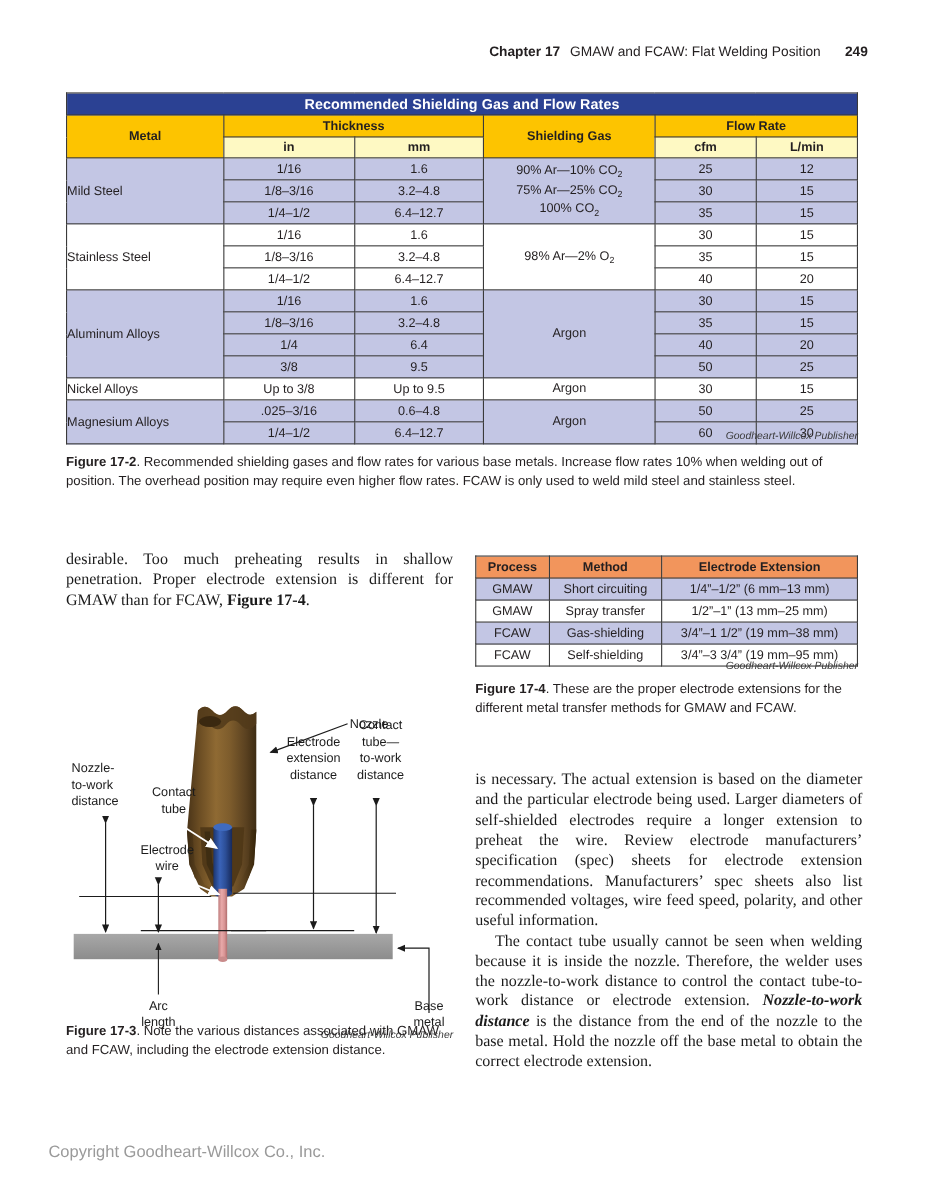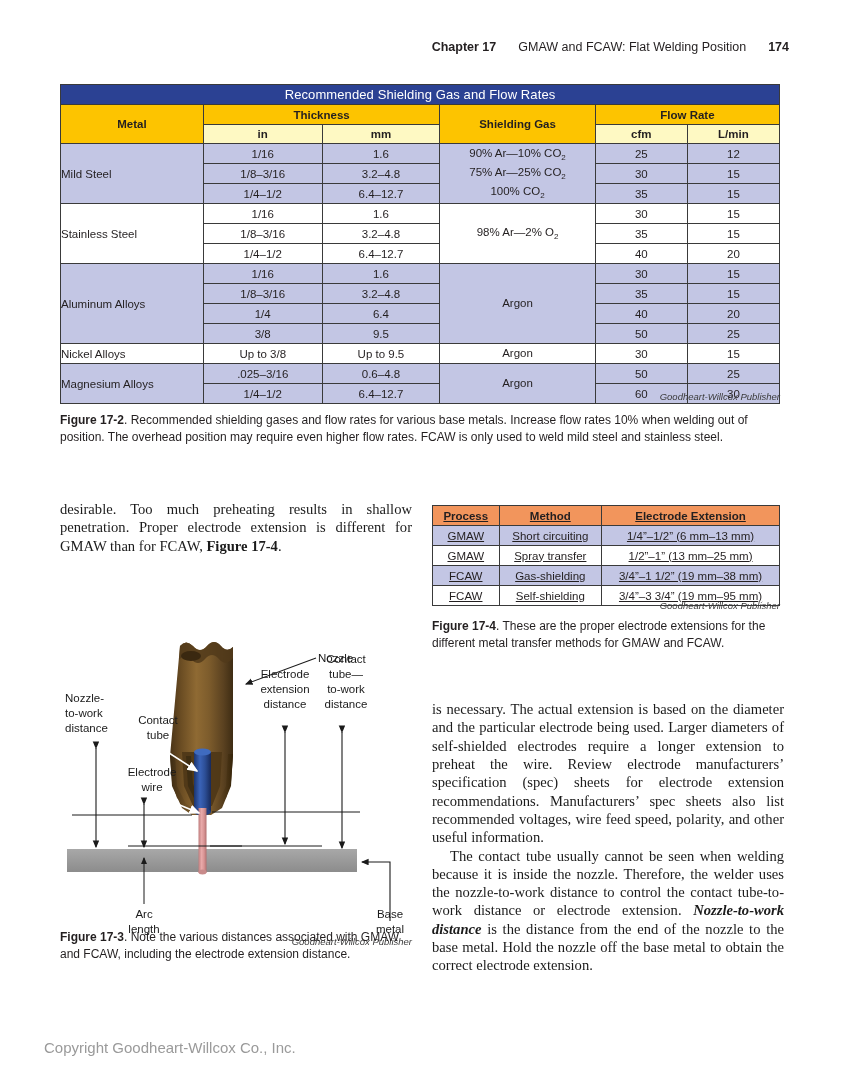--- a/index.html
+++ b/index.html
@@ -10,30 +10,30 @@
   }
   .page{position:absolute;inset:0;}
 
   
   .runhead{
     position:absolute;left:60px;top:40px;width:729px;height:20px;
     font-family:"Liberation Sans",sans-serif;font-size:12.5px;
     text-align:right;white-space:nowrap;
   }
   .runhead .ch{font-weight:bold;}
-  .runhead .ttl{margin-left:22px;}
+  .runhead .ttl{margin-left:9px;}
   .runhead .pg{font-weight:bold;margin-left:22px;}
 
   
   .tbl-wrap{position:absolute;left:60px;top:84px;width:720px;}
   table.gw{border-collapse:collapse;width:720px;
     font-family:"Liberation Sans",sans-serif;font-size:11.5px;color:#231f20;}
   table.gw td,table.gw th{border:1px solid #3a3a3a;padding:0;}
   .t-title{
-    background:#2b4193;color:#ffffff;font-weight:normal;font-size:13px;
+    background:#2b4193;color:#ffffff;font-weight:bold;font-size:13px;
     text-align:center;height:19px;letter-spacing:.1px;
   }
   .h-yellow{background:#fdc400;font-weight:bold;text-align:center;height:19px;}
   .h-orange{background:#fef9c3;font-weight:bold;text-align:center;height:18px;}
   .cell{height:19px;text-align:center;vertical-align:middle;}
   .rowA{background:#c3c6e4;}
   .rowB{background:#ffffff;}
   .gas{vertical-align:middle;text-align:center;line-height:1.45;}
   .sub{font-size:8px;vertical-align:sub;}
   .metal{text-align:left;vertical-align:middle;}
@@ -61,21 +61,21 @@
   }
   p.body + p.body{text-indent:18px;}
   p.body b{font-weight:bold;}
   p.body .bi{font-weight:bold;font-style:italic;}
 
   
   .tbl4{position:absolute;left:432px;top:505px;width:348px;}
   table.gw4{border-collapse:collapse;width:348px;
     font-family:"Liberation Sans",sans-serif;font-size:11.5px;}
   table.gw4 td{border:1px solid #3a3a3a;height:19px;text-align:center;
-    vertical-align:middle;padding:0 2px;text-decoration:underline;}
+    vertical-align:middle;padding:0 2px;}
   table.gw4 td.hd{background:#f2955c;font-weight:bold;}
   .credit.t4{position:absolute;left:432px;top:600px;width:348px;}
   .cap-174{position:absolute;left:432px;top:618px;width:352px;}
 
   .colR-text{position:absolute;left:432px;top:700px;width:352px;}
 
   
   .fig3{position:absolute;left:60px;top:636px;width:352px;height:300px;}
   .fig3 svg{display:block;}
   .credit.t3{position:absolute;left:60px;top:936px;width:352px;}
@@ -86,21 +86,21 @@
     position:absolute;left:44px;top:1039px;
     font-family:Liberation Sans, sans-serif;font-size:15px;color:#9a9a9a;
   }
 </style>
 </head>
 <body>
 
 <div class="page">
 
   <div class="runhead">
-    <span class="ch">Chapter 17</span><span class="ttl">GMAW and FCAW: Flat Welding Position</span><span class="pg">174</span>
+    <span class="ch">Chapter 17</span><span class="ttl">GMAW and FCAW: Flat Welding Position</span><span class="pg">249</span>
   </div>
 
   <div class="tbl-wrap">
     <table class="gw">
       <tbody id="gas-tbody">
         <tr>
           <td class="t-title" colspan="6">Recommended Shielding Gas and Flow Rates</td>
         </tr>
         <tr>
           <td class="h-yellow" rowspan="2" style="width:143px">Metal</td>

